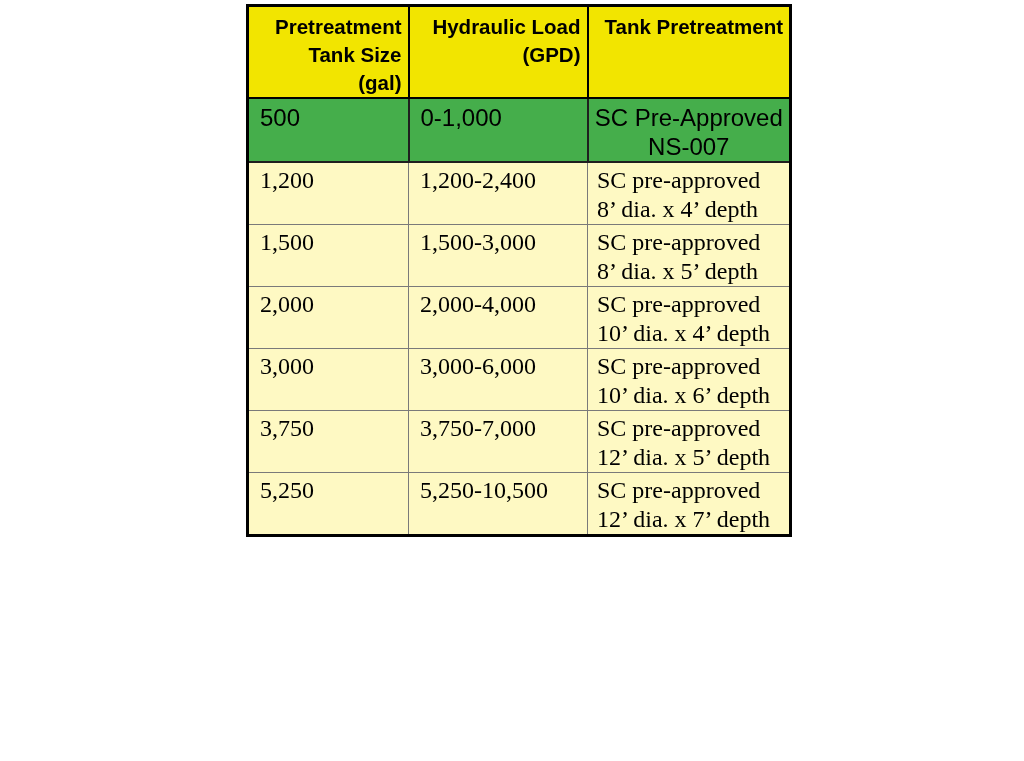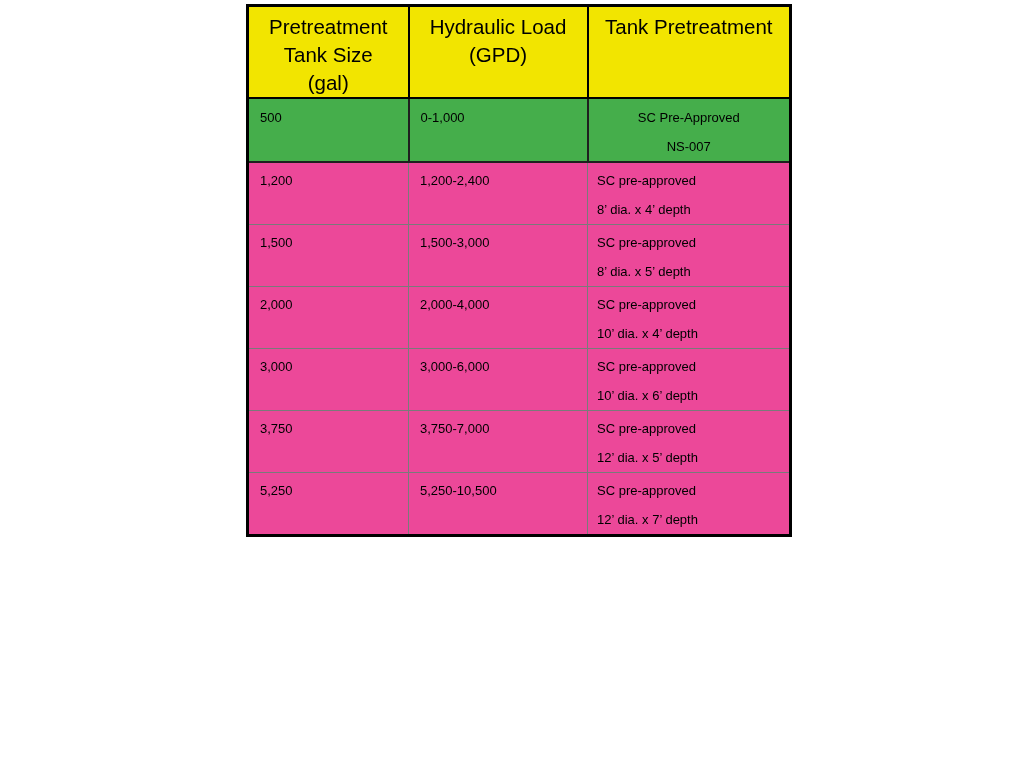--- a/index.html
+++ b/index.html
@@ -31,30 +31,30 @@
   }
 
   table.tank-table col.c1 { width: 161px; }
   table.tank-table col.c2 { width: 179px; }
   table.tank-table col.c3 { width: 203px; }
 
   th, td {
     padding: 0;
     margin: 0;
     vertical-align: top;
-    font-size: 13px;
+    font-size: 24px;
     line-height: 29px;
     color: #000000;
   }
 
   
   tr.header-row th {
     background: #F2E500;
-    font-weight: normal;
-    text-align: center;
+    font-weight: bold;
+    text-align: right;
     border: 2px solid #000000;
     height: 90px;
     padding: 6px 6px 0 6px;
     box-sizing: border-box;
     font-size: 20.5px;
     line-height: 28px;
   }
   tr.header-row th .hdr-line { display: block; }
 
   
@@ -63,25 +63,26 @@
     border: 2px solid #1f1f1f;
     height: 60px;
     box-sizing: border-box;
     padding: 4px 0 0 0;
   }
   tr.green-row td.cell-num { padding-left: 11px; text-align: left; }
   tr.green-row td.cell-info { text-align: center; padding-left: 4px; padding-right: 4px; }
 
   
   tr.white-row td {
-    background: #ec4899;
+    background: #fef9c3;
     border: 1px solid #7a7a7a;
     height: 60px;
     box-sizing: border-box;
     padding: 3px 0 0 0;
+    font-family: Liberation Serif, serif;
   }
   tr.white-row td.cell-num { padding-left: 11px; text-align: left; }
   tr.white-row td.cell-info { text-align: left; padding-left: 9px; padding-right: 4px; }
 
   
   tr.first-white-row td { border-top: 2px solid #1f1f1f; }
 
   .line { display: block; white-space: nowrap; }
 </style>
 </head>

